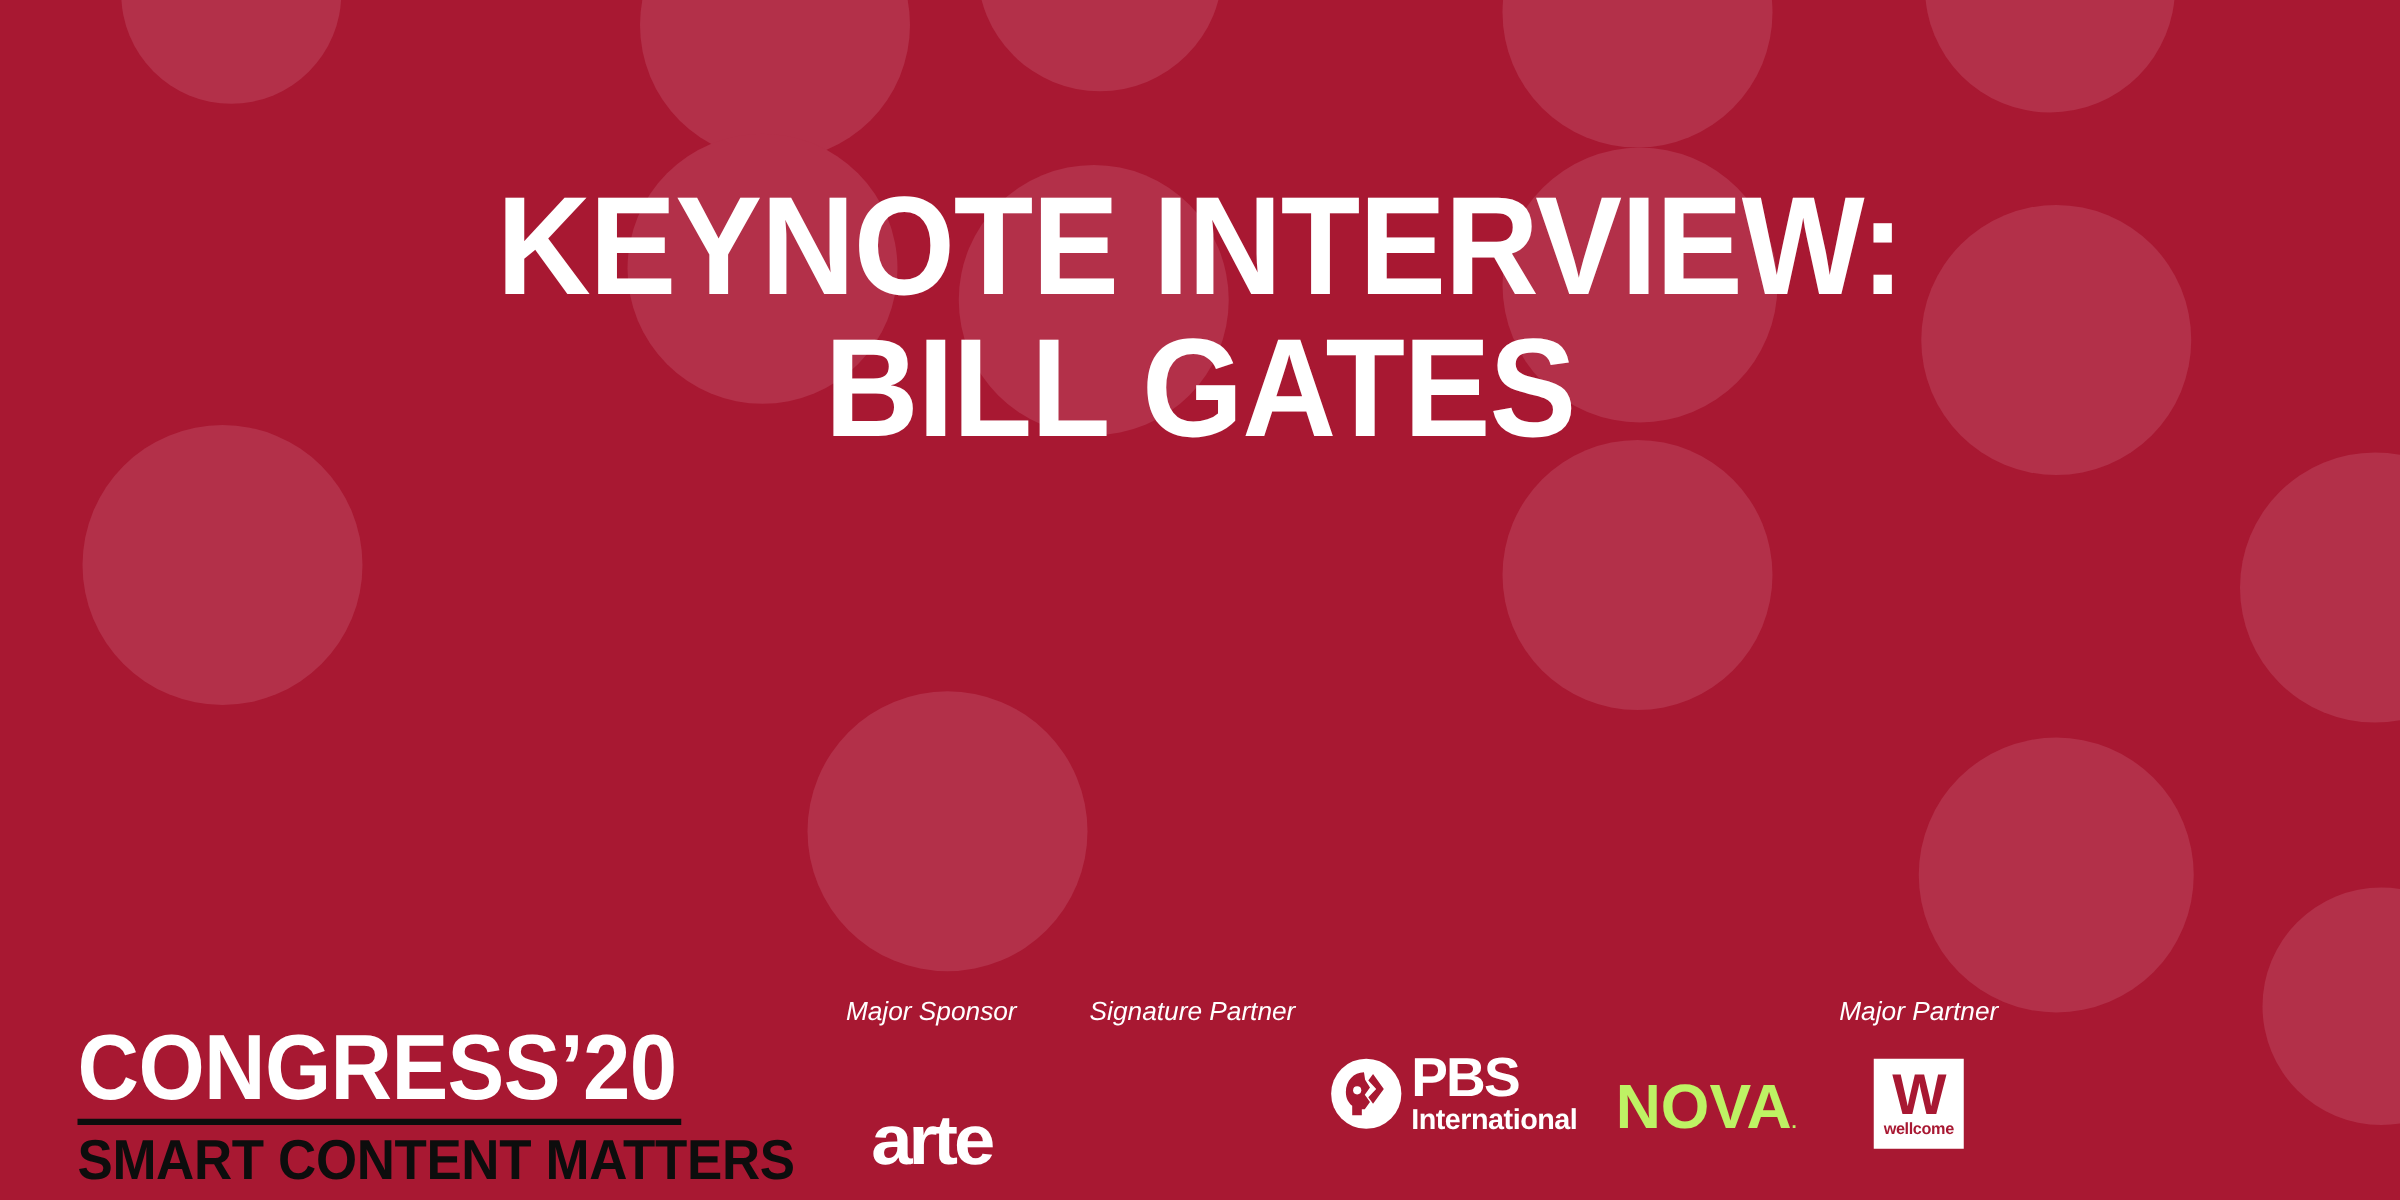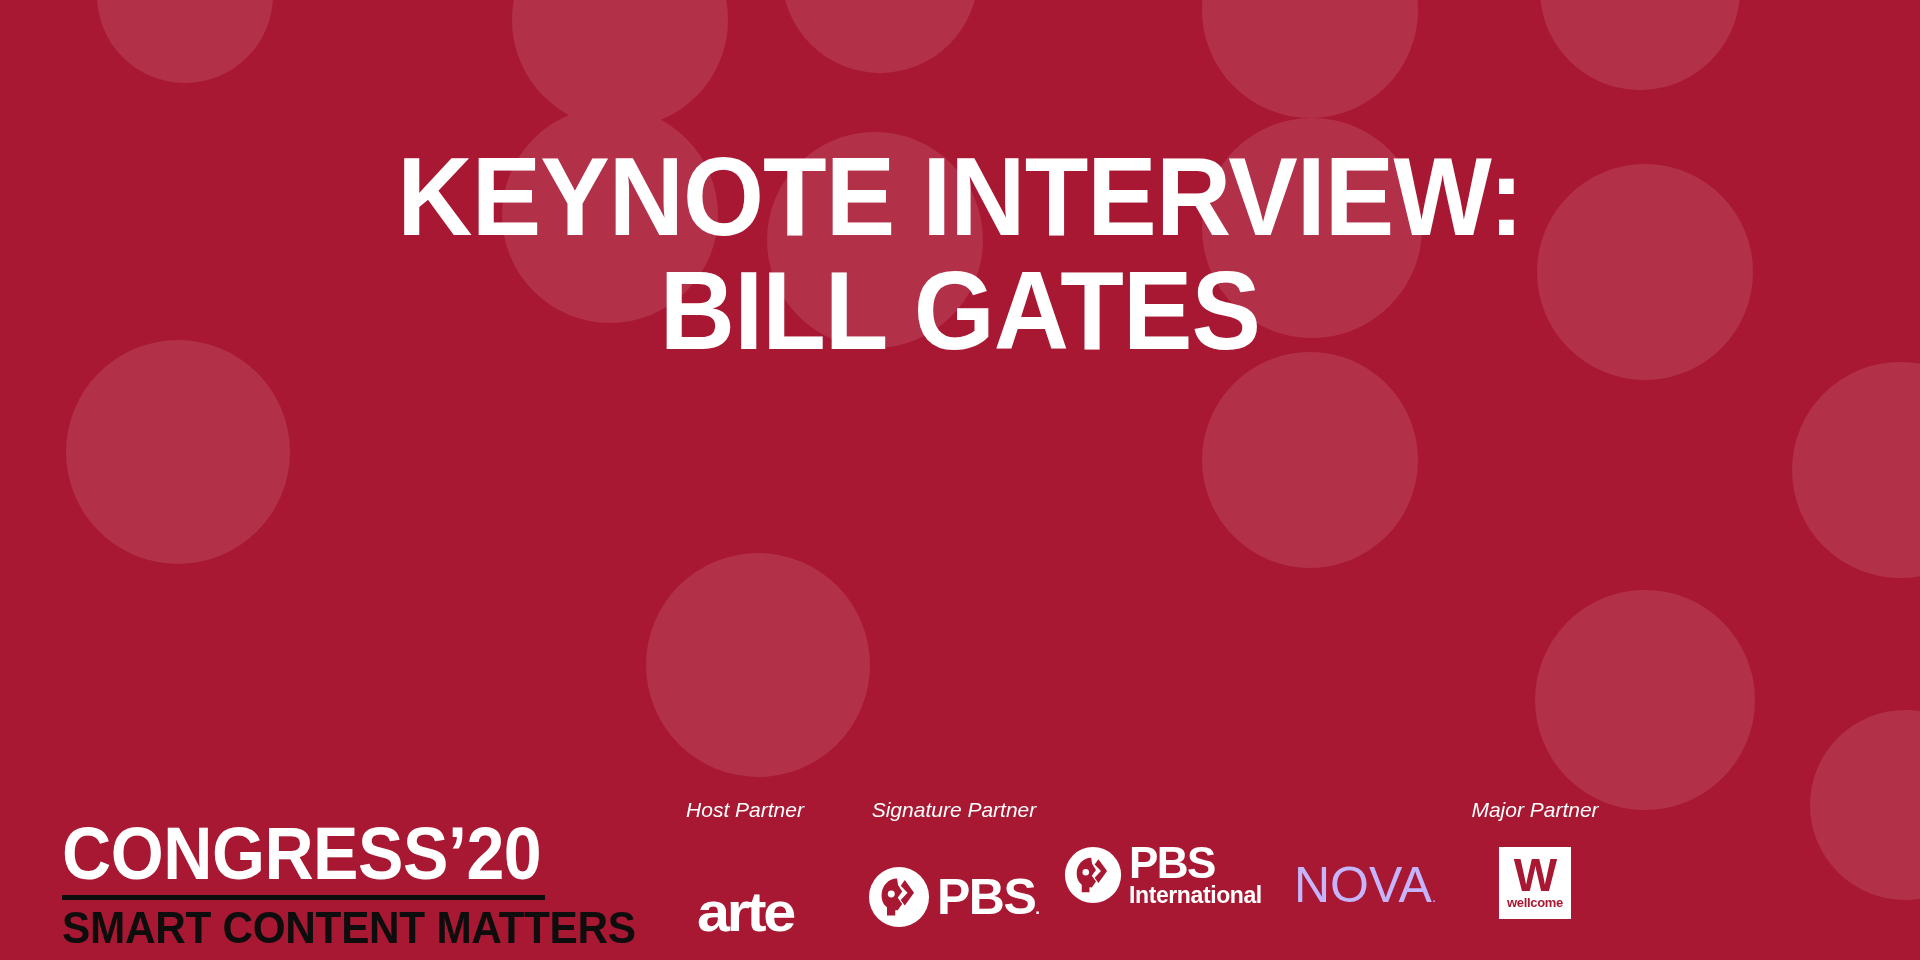--- a/index.html
+++ b/index.html
@@ -114,21 +114,21 @@
   .pbs-dot-reg {
     font-size:17px; vertical-align:baseline; letter-spacing:0;
   }
   .pbs-sub {
     color:#FFFFFF; font-weight:bold; font-size:23px; line-height:1;
     letter-spacing:-0.4px; display:block; margin-top:1px;
   }
 
   
   .nova {
-    color:#c4b5fd; font-weight:normal; font-size:50px; line-height:1;
+    color:#bef264; font-weight:bold; font-size:50px; line-height:1;
     letter-spacing:0px; display:block; transform:scaleX(1.0);
   }
   .nova .tm { font-size:15px; vertical-align:baseline; }
 
   
   .wellcome-mark {
     width:72px; height:72px; background:#FFFFFF;
     display:flex; flex-direction:column; align-items:center; justify-content:center;
     margin:0 auto;
   }
@@ -173,39 +173,28 @@
 
 <div class="congress-logo">
   <span class="congress-word">CONGRESS’20</span>
   <div class="congress-rule"></div>
   <span class="congress-tag">SMART CONTENT MATTERS</span>
 </div>
 
 <div class="sponsors">
 
   <div class="sponsor-slot" style="left:10px; top:8px; width:190px;">
-    <span class="sponsor-label">Host Partner</span>
+    <span class="sponsor-label">Major Sponsor</span>
     <div style="height:54px;"></div>
     <span class="arte">arte</span>
   </div>
 
   <div class="sponsor-slot" style="left:214px; top:8px; width:200px;">
     <span class="sponsor-label">Signature Partner</span>
     <div style="height:36px;"></div>
-    <div class="pbs-lockup">
-      <svg width="62" height="62" viewBox="0 0 64 64">
-        <circle cx="32" cy="32" r="31" fill="#FFFFFF"></circle>
-        <path d="M30 13c-9 0-16 7.6-16 17.5 0 5.6 2.3 9.6 5.6 12.2V51h8.5v-5.4c.7.1 1.3.1 2 .1h.6l4.6-6.5-4.6-6.3 4.6-6.5L31 19.6 30 13z" fill="#A81832"></path>
-        <circle cx="24" cy="29" r="3.6" fill="#FFFFFF"></circle>
-        <path d="M38 14.5l9.5 13.2-9.5 13.2-4.2-5.9 7-7.3-7-7.3z" fill="#A81832"></path>
-      </svg>
-      <div class="pbs-text-wrap">
-        <span class="pbs-word"><span>PBS</span><span class="pbs-dot-reg">.</span></span>
-      </div>
-    </div>
   </div>
 
   <div class="sponsor-slot" style="left:418px; top:8px; width:230px;">
     <span class="sponsor-label"></span>
     <div style="height:36px;"></div>
     <div class="pbs-lockup" style="justify-content:flex-start; padding-left:6px;">
       <svg width="58" height="58" viewBox="0 0 64 64">
         <circle cx="32" cy="32" r="31" fill="#FFFFFF"></circle>
         <path d="M30 13c-9 0-16 7.6-16 17.5 0 5.6 2.3 9.6 5.6 12.2V51h8.5v-5.4c.7.1 1.3.1 2 .1h.6l4.6-6.5-4.6-6.3 4.6-6.5L31 19.6 30 13z" fill="#A81832"></path>
         <circle cx="24" cy="29" r="3.6" fill="#FFFFFF"></circle>

